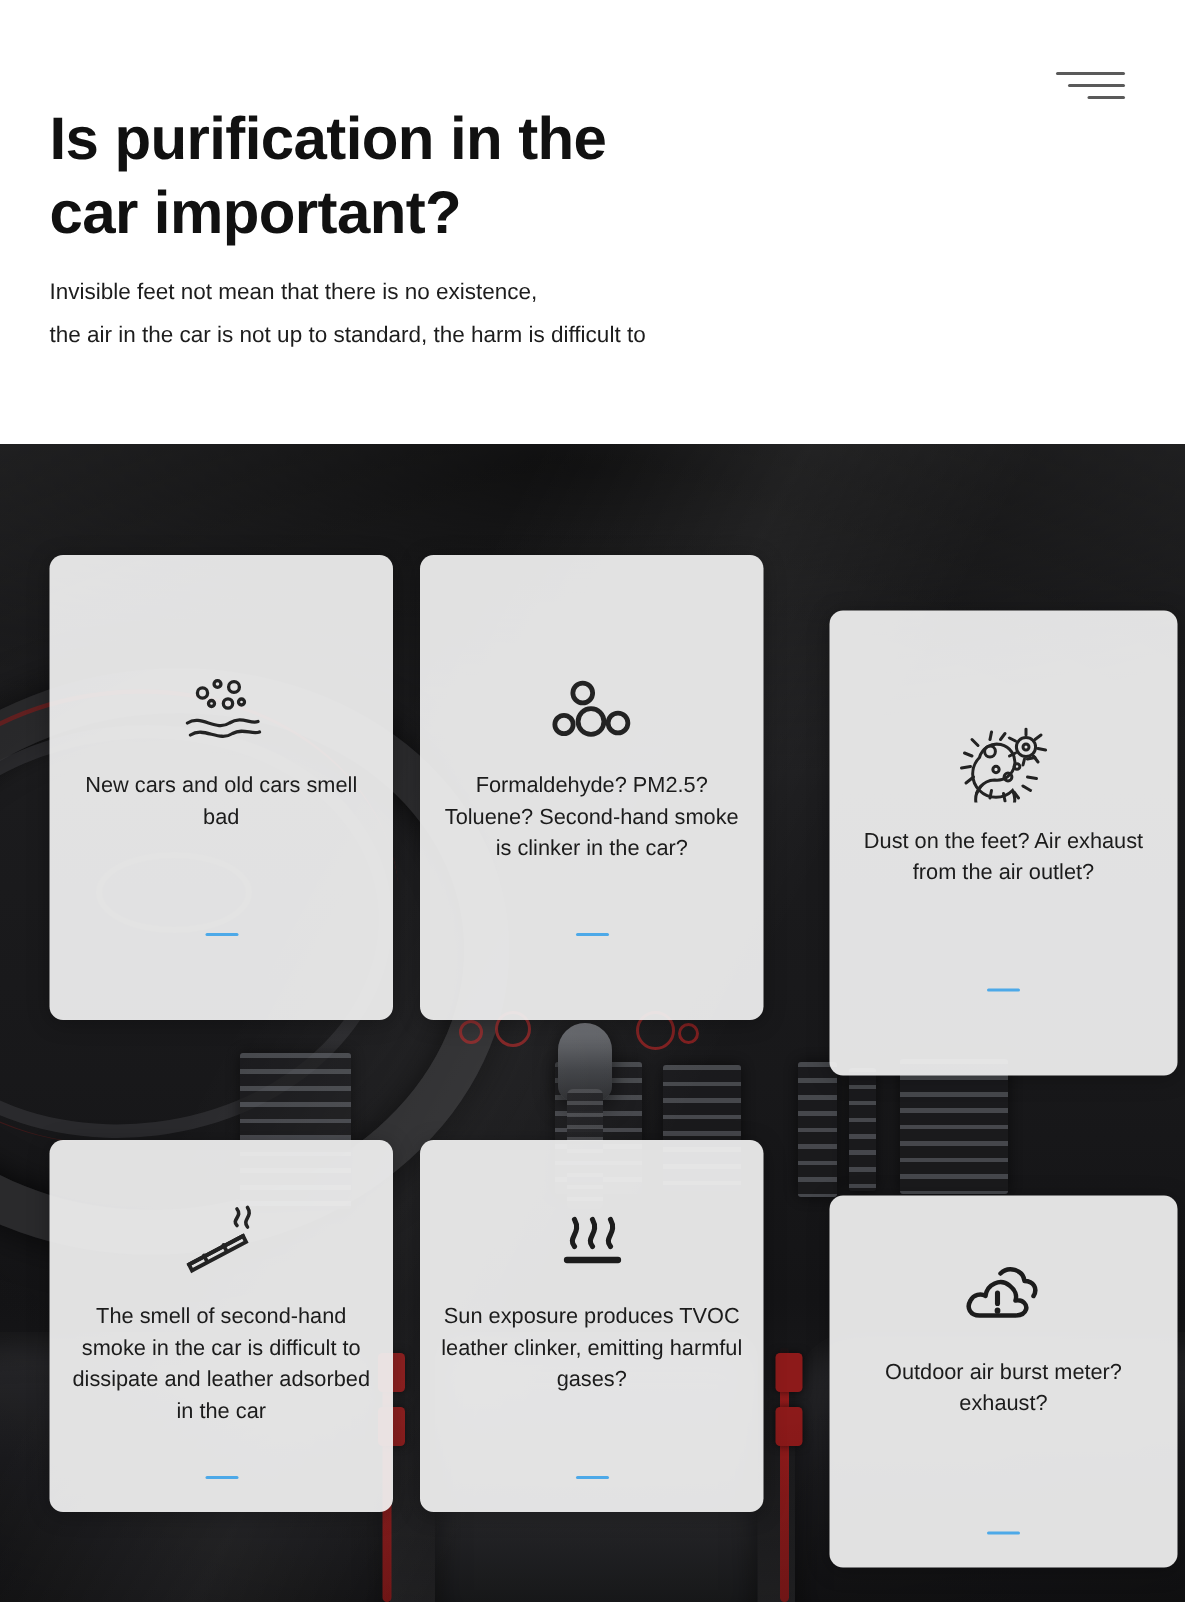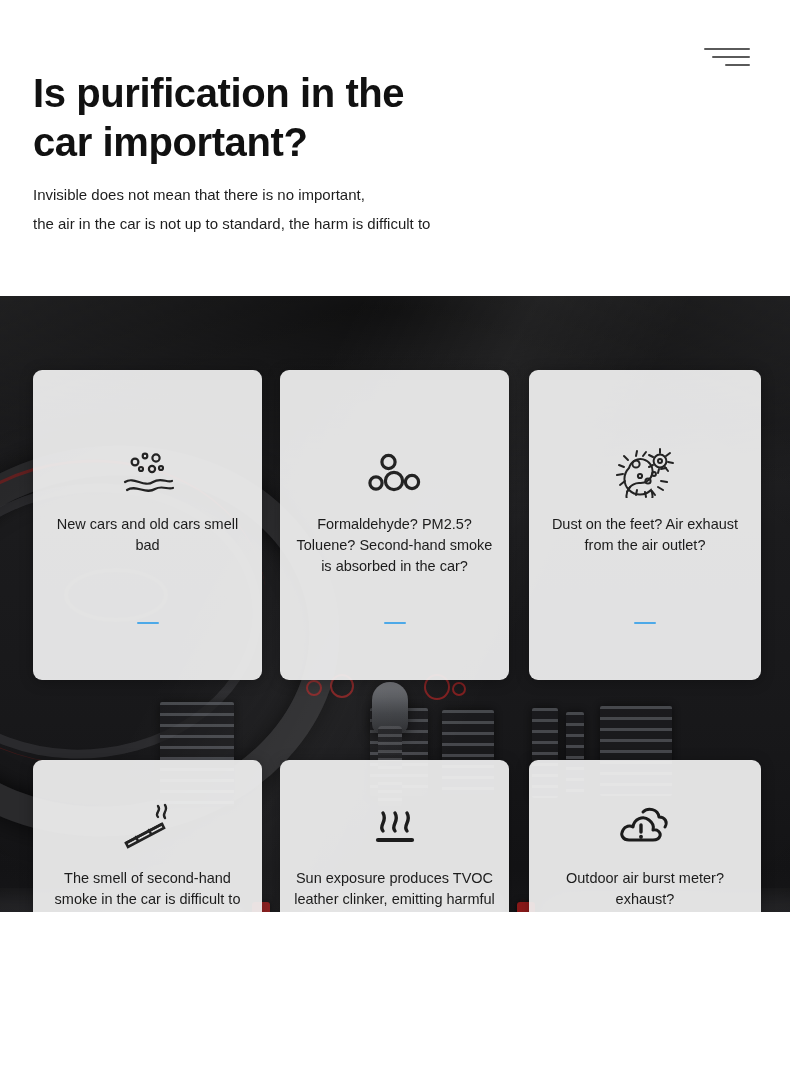--- a/index.html
+++ b/index.html
@@ -10,21 +10,21 @@
   body {
     font-family: "Liberation Sans", "DejaVu Sans", sans-serif;
     width: 790px;
     height: 1068px;
     overflow: hidden;
     position: relative;
   }
 
   .page {
     width: 790px;
-    height: 912px;
+    height: 1068px;
     position: relative;
     background: #ffffff;
     overflow: hidden;
   }
 
   
   .header {
     position: absolute;
     left: 0; top: 0;
     width: 790px;
@@ -301,42 +301,42 @@
   .card.r1 .dash { position: absolute; bottom: 56px; }
 
   
   .card.r2 { top: 464px; height: 248px; }
   .card.r2 .icon-wrap { margin-top: 36px; }
   .card.r2 .card-text { margin-top: 10px; }
   .card.r2 .dash { position: absolute; bottom: 22px; }
 
   .card.c1 { left: 33px;  width: 229px; }
   .card.c2 { left: 280px; width: 229px; }
-  .card.c3 { left: 529px; width: 232px; }
+  .card.c3 { left: 553px; width: 232px; margin-top: 37px; }
 
   .icon-svg { display: block; }
 </style>
 </head>
 <body>
 
 <div class="page">
 
   <div class="header">
 
     <div class="menu-icon">
       <span class="bar b1"></span>
       <span class="bar b2"></span>
       <span class="bar b3"></span>
     </div>
 
     <h1 class="page-title">Is purification in the
 car important?</h1>
 
     <div class="subtitle">
-      <span class="sline">Invisible does not mean that there is no important,</span>
+      <span class="sline">Invisible feet not mean that there is no existence,</span>
       <span class="sline">the air in the car is not up to standard, the harm is difficult to</span>
     </div>
   </div>
 
   <div class="hero">
 
     <div class="bg-layer bg-base"></div>
     <div class="bg-layer bg-dash-shadow"></div>
 
     <div class="wheel"></div>
@@ -395,21 +395,21 @@
 
       <div class="card r1 c2">
         <div class="icon-wrap">
           <svg class="icon-svg" width="58" height="44" viewBox="0 0 58 44" fill="none" stroke="#232323" stroke-width="3.2">
             <circle cx="22.5" cy="11" r="6.6"></circle>
             <circle cx="28" cy="30" r="8.6"></circle>
             <circle cx="10" cy="32" r="6.1"></circle>
             <circle cx="46" cy="31" r="6.6"></circle>
           </svg>
         </div>
-        <div class="card-text">Formaldehyde? PM2.5? Toluene? Second-hand smoke is absorbed in the car?</div>
+        <div class="card-text">Formaldehyde? PM2.5? Toluene? Second-hand smoke is clinker in the car?</div>
         <div class="dash"></div>
       </div>
 
       <div class="card r1 c3">
         <div class="icon-wrap">
           <svg class="icon-svg" width="60" height="50" viewBox="0 0 60 50" fill="none" stroke="#232323" stroke-width="2" stroke-linecap="round">
             <path d="M14 20 a12 12 0 1 1 10 15 a13 13 0 1 0 12 7 a13 13 0 1 1 -22 -22 Z"></path>
             <circle cx="21" cy="16" r="3.6"></circle>
             <circle cx="25" cy="28" r="2.1"></circle>
             <circle cx="33" cy="33" r="2.6"></circle>

